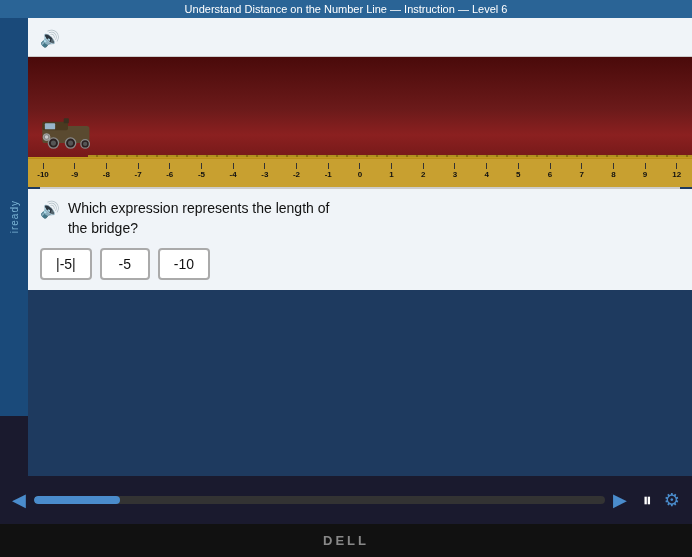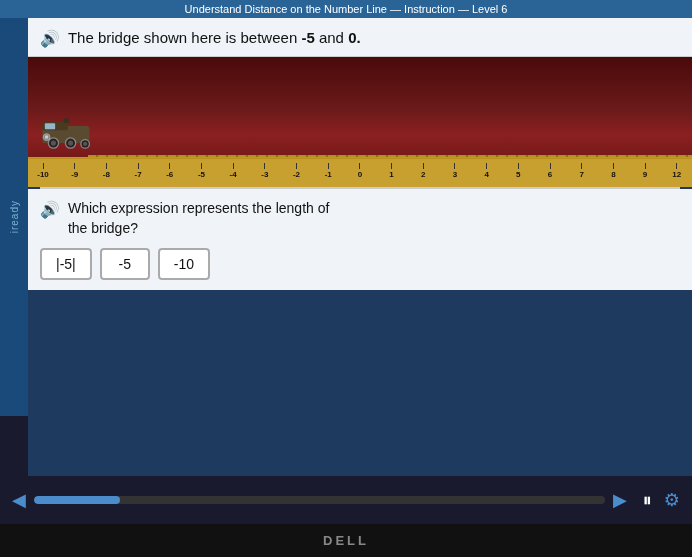--- a/index.html
+++ b/index.html
@@ -313,23 +313,20 @@
 <div class="content-wrapper" style="flex:1; display:flex; flex-direction:row;">
 
   <div class="left-tab">
     <span class="left-tab-text">iready</span>
   </div>
 
   <div class="question-area">
 
     <div class="question-header">
       <span class="speaker-icon">🔊</span>
-      <span class="question-header-text">
-        The bridge shown here is between <span class="bold-text">-5</span> and <span class="bold-text">0.</span>
-      </span>
     </div>
 
     <div class="number-line-container">
       <div class="number-line-bg"></div>
 
       <div class="train-area">
         <svg class="train-svg" viewBox="0 0 70 50">
 
           <rect x="5" y="15" width="55" height="20" rx="3" fill="#5a4a30"></rect>
           <rect x="5" y="10" width="30" height="10" rx="2" fill="#4a3a20"></rect>

